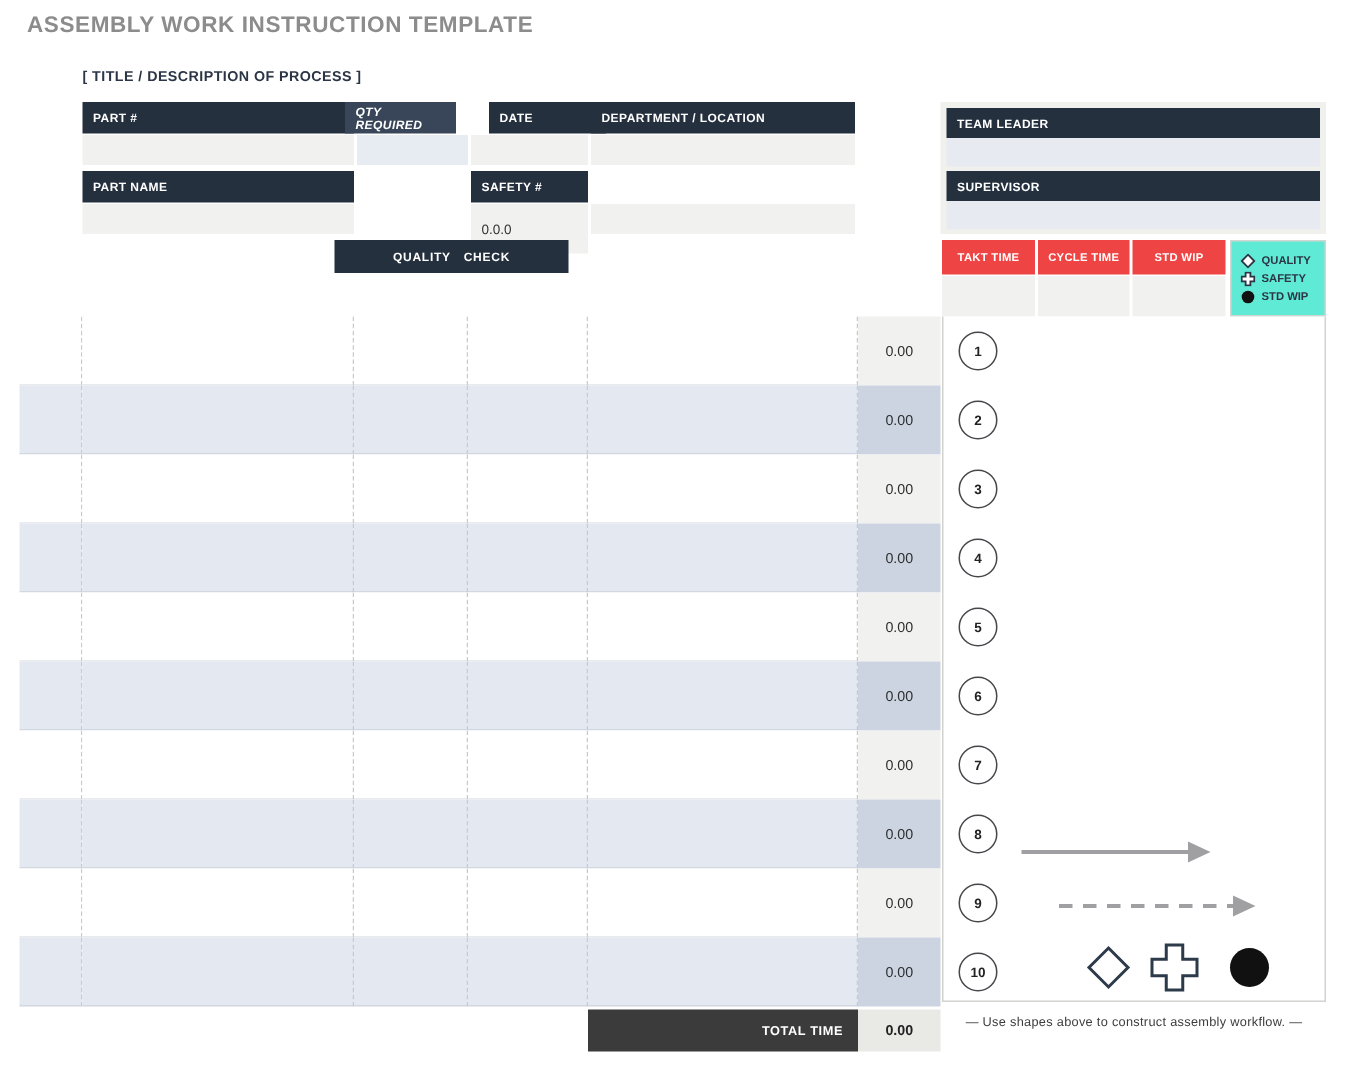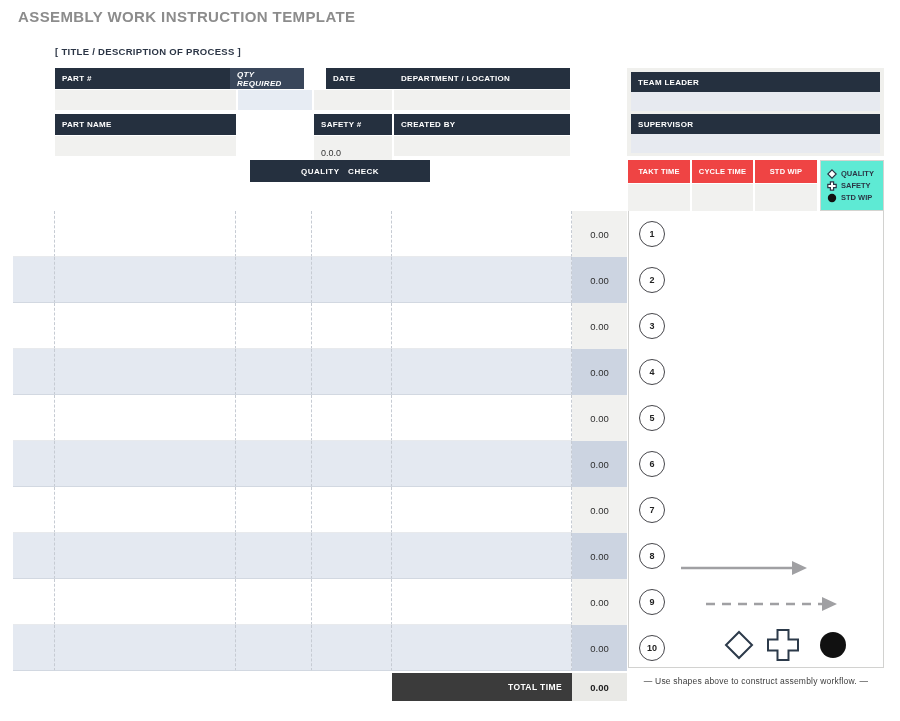--- a/index.html
+++ b/index.html
@@ -28,21 +28,21 @@
 
   
   .info-right { left:627px; top:68px; width:257px; height:88px;
                 background:#f0f0ed; padding:4px; }
   .info-right .hdr { height:20px; }
   .info-right .val { height:19px; background:#e7eaf0; }
   .info-right .gap { height:3px; }
 
   
   .steps { left:13px; top:160px; width:614px; height:541px; }
-  .qcheck { position:absolute; left:237px; top:0; width:180px; height:22px;
+  .qcheck { position:absolute; left:210px; top:0; width:156px; height:22px;
             background:#25303f; color:#fff; font-size:8px; font-weight:bold;
             display:flex; align-items:center; justify-content:center;
             letter-spacing:.5px; word-spacing:6px; }
   .thead { position:absolute; left:0; top:23px; width:614px; height:28px;
            display:grid; grid-template-columns:42px 181px 76px 80px 180px 55px; }
   .thead .hcell { display:flex; align-items:center; padding:0 6px;
                   color:#fff; font-size:7.5px; font-weight:bold; letter-spacing:.2px;
                   background:#25303f; border-right:2px solid #fff; line-height:1.25; }
   .thead .hcell.mid { background:#4d5a70; }
   .thead .hcell.time { justify-content:center; border-right:none; }
@@ -102,21 +102,20 @@
   <div class="cell hdr" style="left:259px;top:0;  width:78px;  height:21px;margin-left:12px;">DATE</div>
   <div class="cell hdr" style="left:339px;top:0;  width:176px; height:21px;">DEPARTMENT / LOCATION</div>
 
   <div class="cell val" style="left:0;   top:22px;width:181px; height:20px;"></div>
   <div class="cell val blue" style="left:183px;top:22px;width:74px;  height:20px;"></div>
   <div class="cell val" style="left:259px;top:22px;width:78px;  height:20px;"></div>
   <div class="cell val" style="left:339px;top:22px;width:176px; height:20px;"></div>
 
   <div class="cell hdr" style="left:0;   top:46px;width:181px; height:21px;">PART NAME</div>
   <div class="cell hdr" style="left:259px;top:46px;width:78px;  height:21px;">SAFETY #</div>
-  <div class="cell hdr" style="left:339px;top:46px;width:176px; height:21px;">CREATED BY</div>
 
   <div class="cell val" style="left:0;   top:68px;width:181px; height:20px;"></div>
   <div class="cell val" style="left:259px;top:68px;width:78px;  height:33px;">0.0.0</div>
   <div class="cell val" style="left:339px;top:68px;width:176px; height:20px;"></div>
 </div>
 
 <div class="abs info-right">
   <div class="hdr">TEAM LEADER</div>
   <div class="val"></div>
   <div class="gap"></div>

